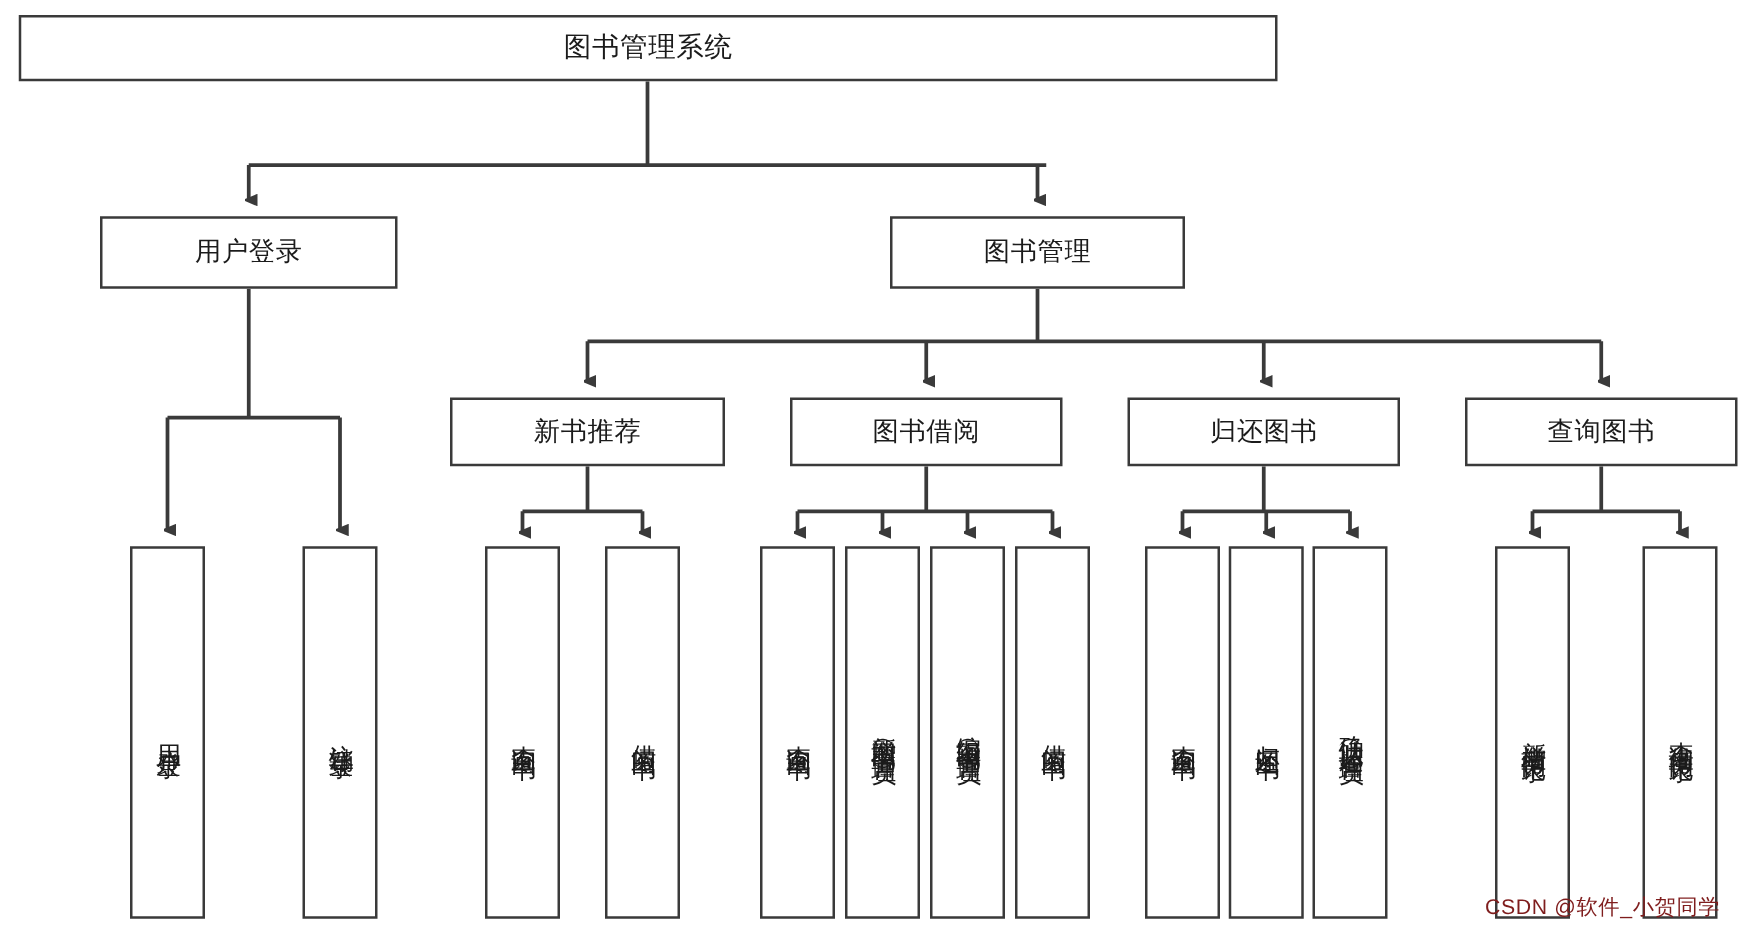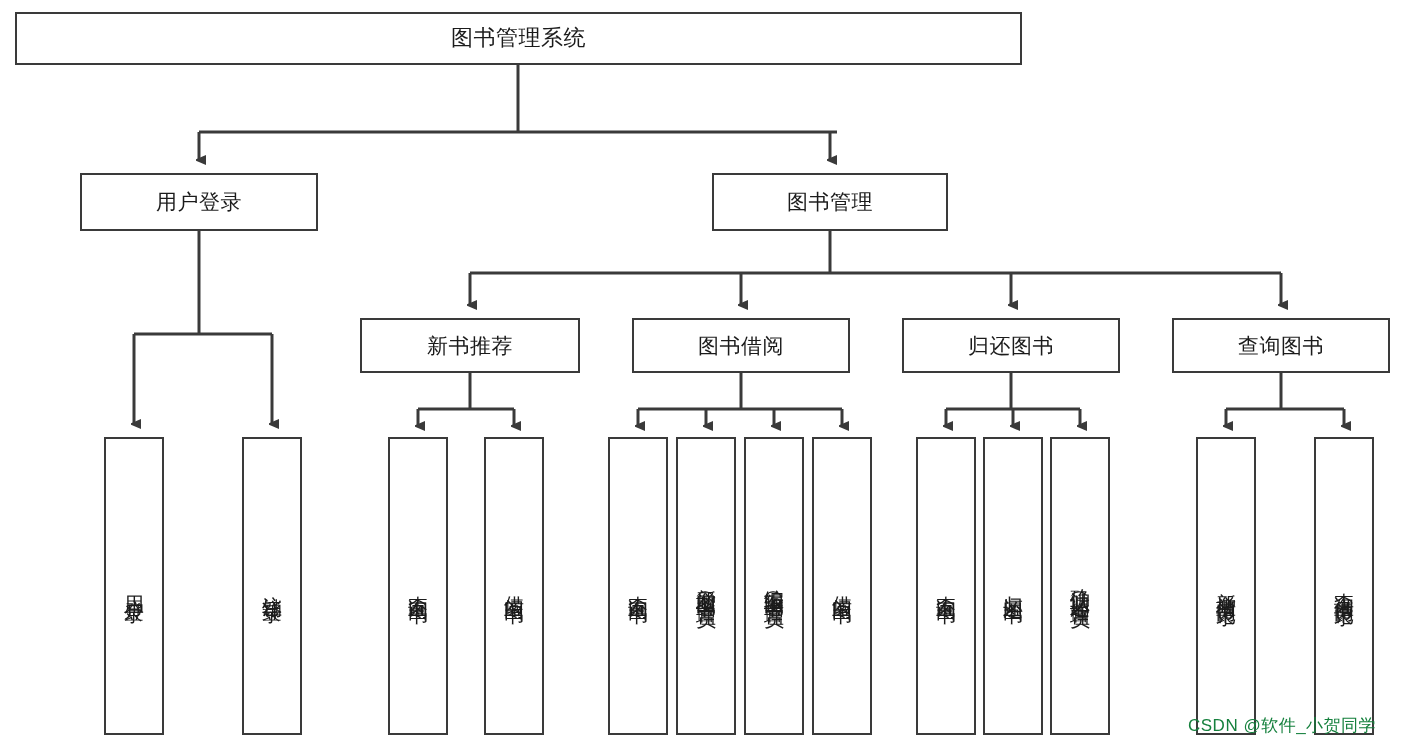--- a/index.html
+++ b/index.html
@@ -51,21 +51,21 @@
     line-height: 1.15;
     padding: 6px 0;
   }
   .node.vert .vlabel {
     writing-mode: vertical-rl;
     text-orientation: upright;
     display: block;
   }
   .watermark {
     position: absolute;
-    color: #15803d;
+    color: #7f1d1d;
     font-size: 17px;
     white-space: nowrap;
     letter-spacing: 0.5px;
   }
 </style>
 </head>
 <body>
 
 <div id="canvas">
 

